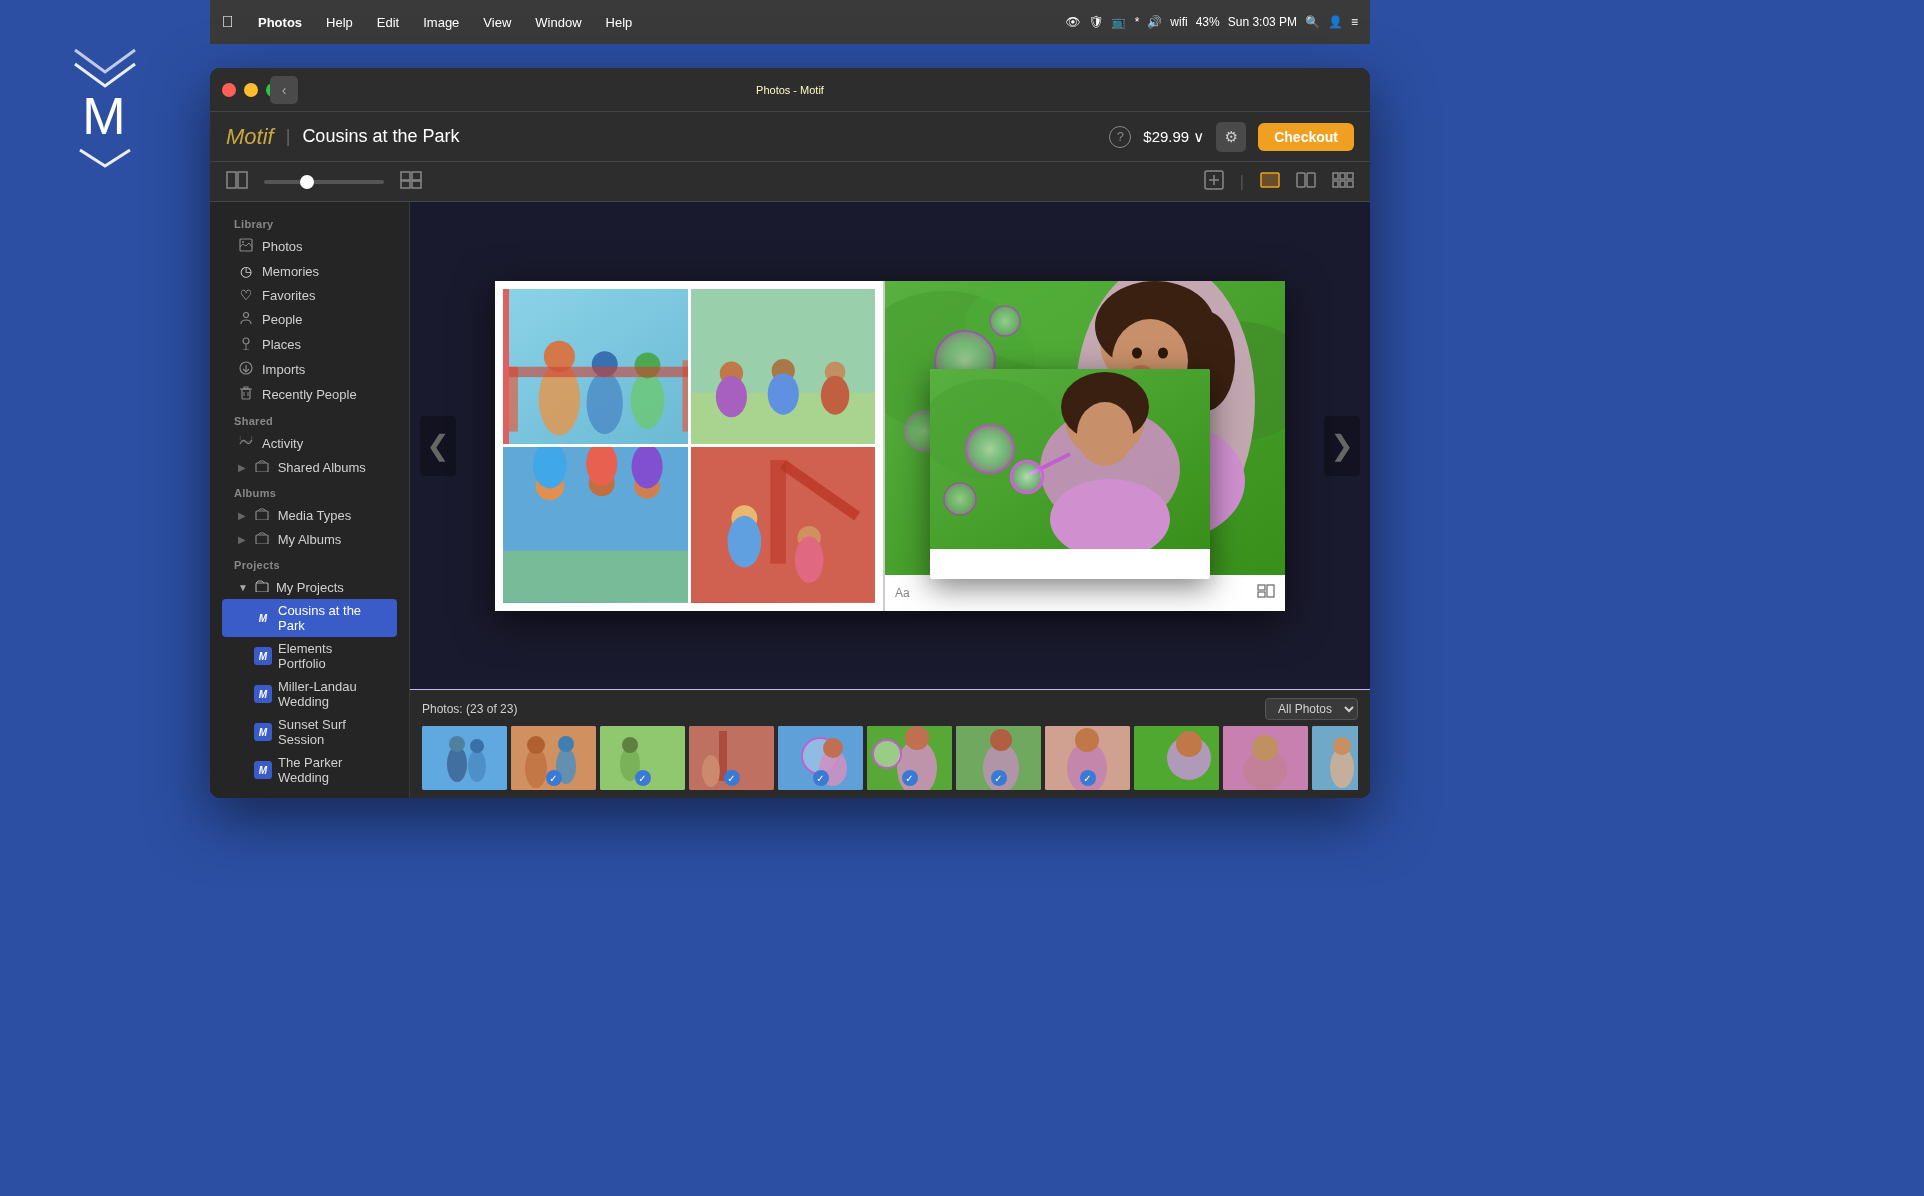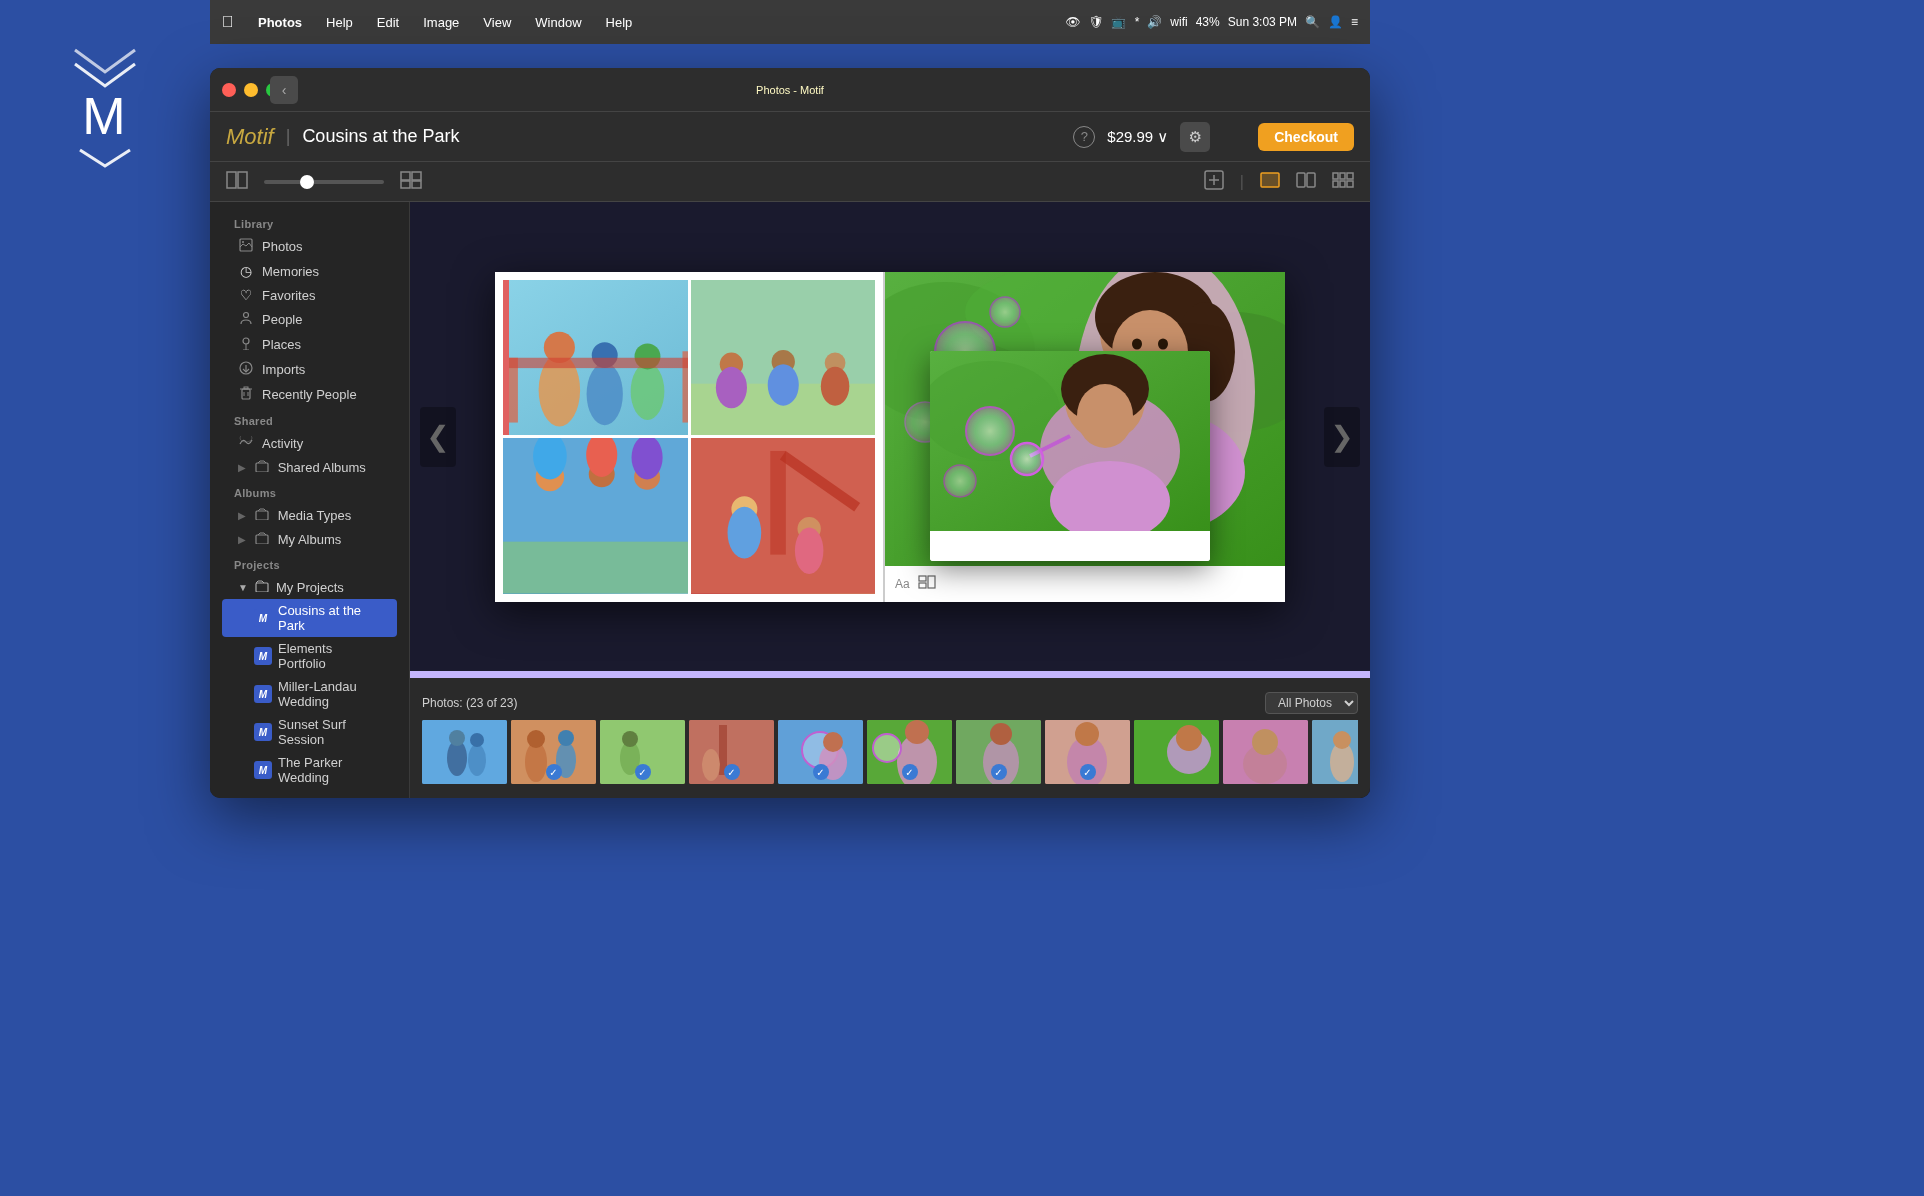--- a/index.html
+++ b/index.html
@@ -227,21 +227,20 @@
     }
 
     .checkout-btn {
       background: #f0a020;
       color: white;
       font-size: 14px;
       font-weight: 600;
       padding: 6px 16px;
       border-radius: 6px;
       cursor: pointer;
-      margin-left: 36px;
     }
 
     
     .toolbar {
       width: 100%;
       height: 40px;
       background: #2d2d2d;
       display: flex;
       align-items: center;
       padding: 0 12px;
@@ -506,38 +505,38 @@
     .page-footer {
       height: 36px;
       display: flex;
       align-items: center;
       padding: 0 10px;
       gap: 8px;
     }
 
     .page-footer-right {
       background: white;
-      justify-content: flex-start;
+      justify-content: space-between;
     }
 
     .footer-icon {
       color: #666;
       font-size: 14px;
     }
 
     .footer-text {
       color: #888;
       font-size: 12px;
     }
 
     
     .bottom-strip {
       background: #2a2a2a;
-      border-top: 7px solid #c4b5fd;
-      padding: 14px 12px;
+      border-top: 1px solid #c4b5fd;
+      padding: 8px 12px;
     }
 
     .bottom-strip-header {
       display: flex;
       align-items: center;
       justify-content: space-between;
       margin-bottom: 6px;
     }
 
     .photos-count {

